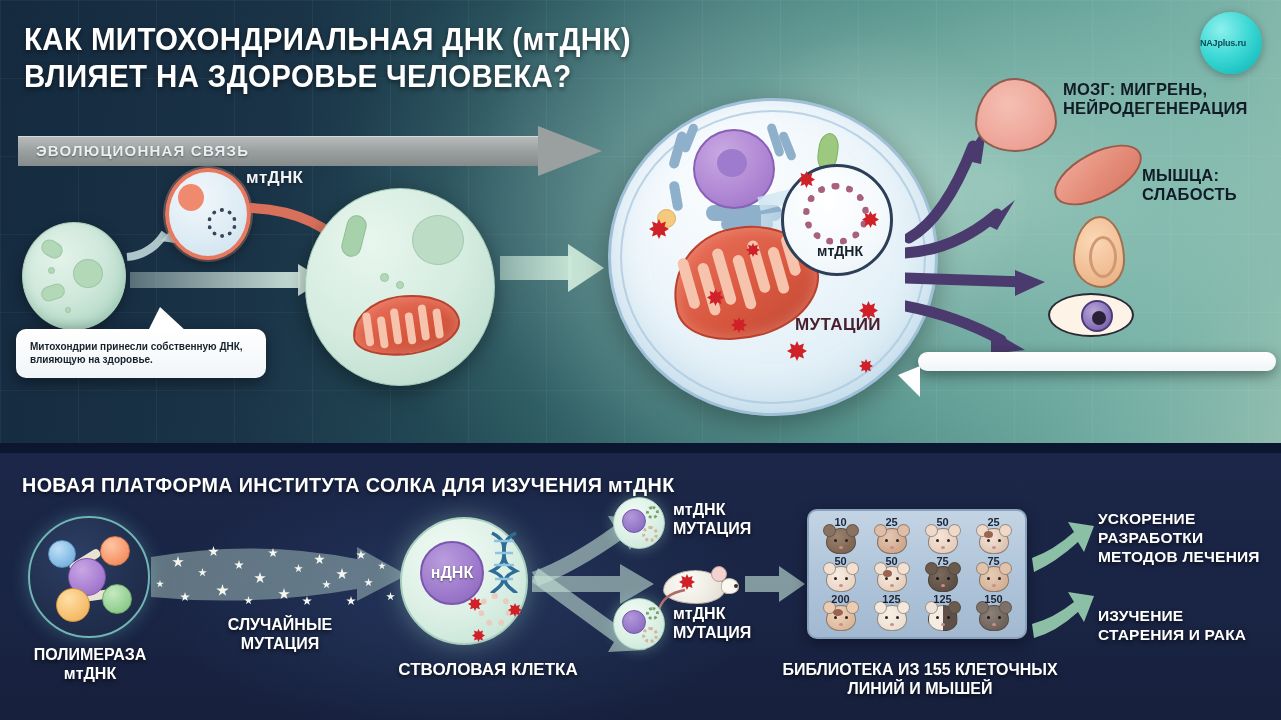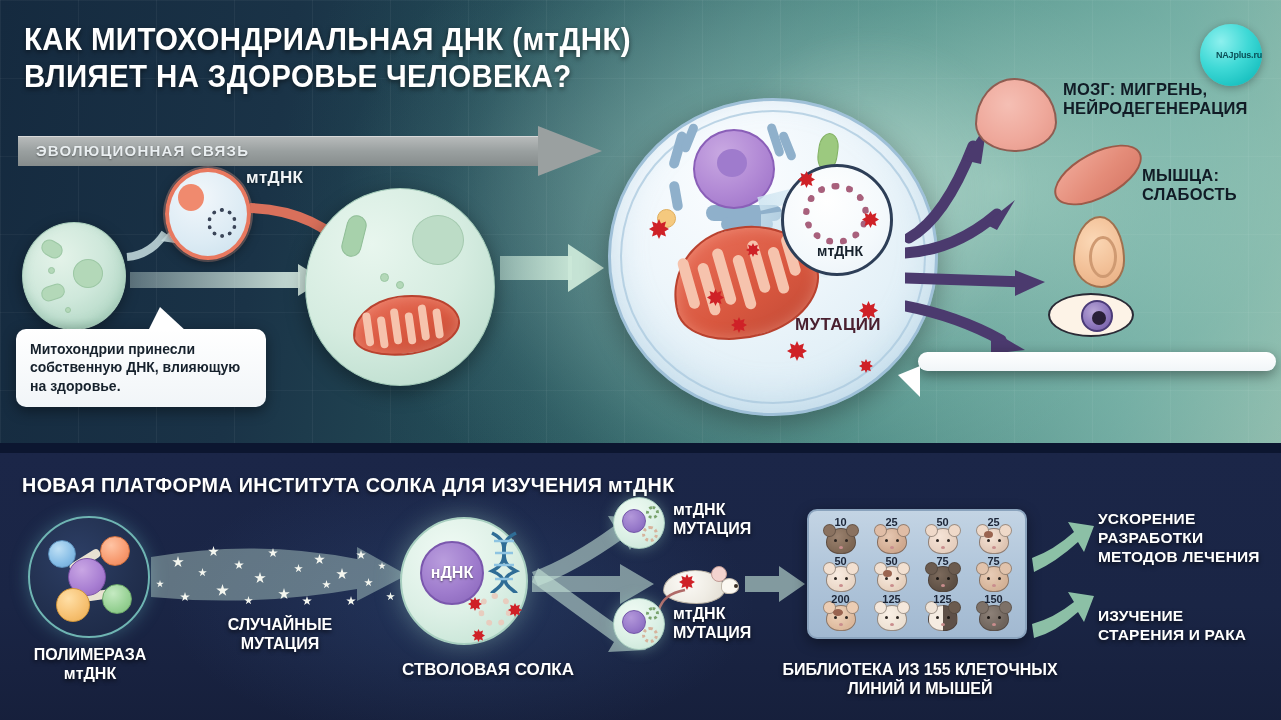--- a/index.html
+++ b/index.html
@@ -159,21 +159,21 @@
   
   .bubble {
     position: absolute;
     background: linear-gradient(180deg, #ffffff 0%, #f1f5f8 100%);
     border-radius: 10px;
     box-shadow: 0 4px 14px rgba(0,0,0,0.42);
     color: #16212c;
   }
   #bubble-left {
     left: 16px; top: 329px; width: 250px; padding: 11px 20px 12px 14px;
-    font-size: 14px; line-height: 1.32; font-weight: 600;
+    font-size: 10px; line-height: 1.32; font-weight: 600;
   }
   #bubble-left .tail {
     position: absolute; left: 132px; top: -22px;
     width: 0; height: 0;
     border-left: 12px solid transparent;
     border-right: 26px solid transparent;
     border-bottom: 24px solid #ffffff;
   }
   #bubble-right {
     left: 918px; top: 352px; width: 358px; padding: 9px 13px 10px 13px;
@@ -302,25 +302,25 @@
     background: radial-gradient(circle at 38% 34%, #b9a6d6 0%, #8e78bd 55%, #6d559e 100%);
     border: 2px solid #4b3b78;
   }
   .eye .pupil {
     position: absolute; left: 9px; top: 9px; width: 14px; height: 14px;
     border-radius: 50%; background: #2a2038;
   }
 
   
   #watermark {
-    position: absolute; left: 1200px; top: 24px; width: 62px; height: 62px;
+    position: absolute; left: 1200px; top: 12px; width: 62px; height: 62px;
     border-radius: 50%;
     background: radial-gradient(circle at 34% 28%, #8df0ee 0%, #3fd9d6 45%, #1ec4c3 75%, #14a9ad 100%);
     box-shadow: 0 2px 8px rgba(0,0,0,0.3);
-    display: flex; align-items: center; justify-content: flex-end;
+    display: flex; align-items: center; justify-content: flex-start;
   }
   #watermark span {
     color: #0b4e56; font-size: 9px; font-weight: bold; letter-spacing: -0.2px;
   }
 
   
   .bottom-panel {
     position: absolute; left: 0; top: 443px; width: 1281px; height: 277px;
     background:
       radial-gradient(ellipse 420px 200px at 36% 55%, rgba(60,95,150,0.28) 0%, rgba(0,0,0,0) 70%),
@@ -684,21 +684,21 @@
       <line x1="9" y1="22" x2="27" y2="22" stroke="#8ec4e2" stroke-width="2.5"></line>
       <line x1="8" y1="34" x2="28" y2="34" stroke="#8ec4e2" stroke-width="2.5"></line>
       <line x1="9" y1="48" x2="27" y2="48" stroke="#8ec4e2" stroke-width="2.5"></line>
     </svg>
     <div class="dna-ring" style="left:76px; top:74px; width:34px; height:34px; border:6px dotted #e8cdbf;"></div>
     <div class="mutation-star" style="left:66px; top:78px; width:14px; height:14px;"></div>
     <div class="mutation-star" style="left:106px; top:84px; width:14px; height:14px;"></div>
     <div class="mutation-star" style="left:70px; top:110px; width:13px; height:13px;"></div>
   </div>
   <div class="bot-label" style="left:380px; top:660px; width:216px; font-size:17px;">
-    <div>СТВОЛОВАЯ СОЛКА</div>
+    <div>СТВОЛОВАЯ КЛЕТКА</div>
   </div>
 
   <svg style="position:absolute; left:530px; top:510px; width:130px; height:150px;" viewBox="0 0 130 150">
     <path d="M2 62 Q 40 48 84 16 L78 6 L116 8 L100 40 L94 28 Q 46 62 8 76 Z" fill="rgba(196,226,214,0.58)"></path>
     <path d="M2 66 L90 66 L90 54 L124 74 L90 94 L90 82 L2 82 Z" fill="rgba(196,226,214,0.58)"></path>
     <path d="M2 72 Q 40 100 84 132 L78 142 L116 140 L100 108 L94 120 Q 46 86 8 58 Z" fill="rgba(196,226,214,0.58)"></path>
   </svg>
 
   <div class="res-cell" style="left:613px; top:497px;">
     <div class="n"></div>

